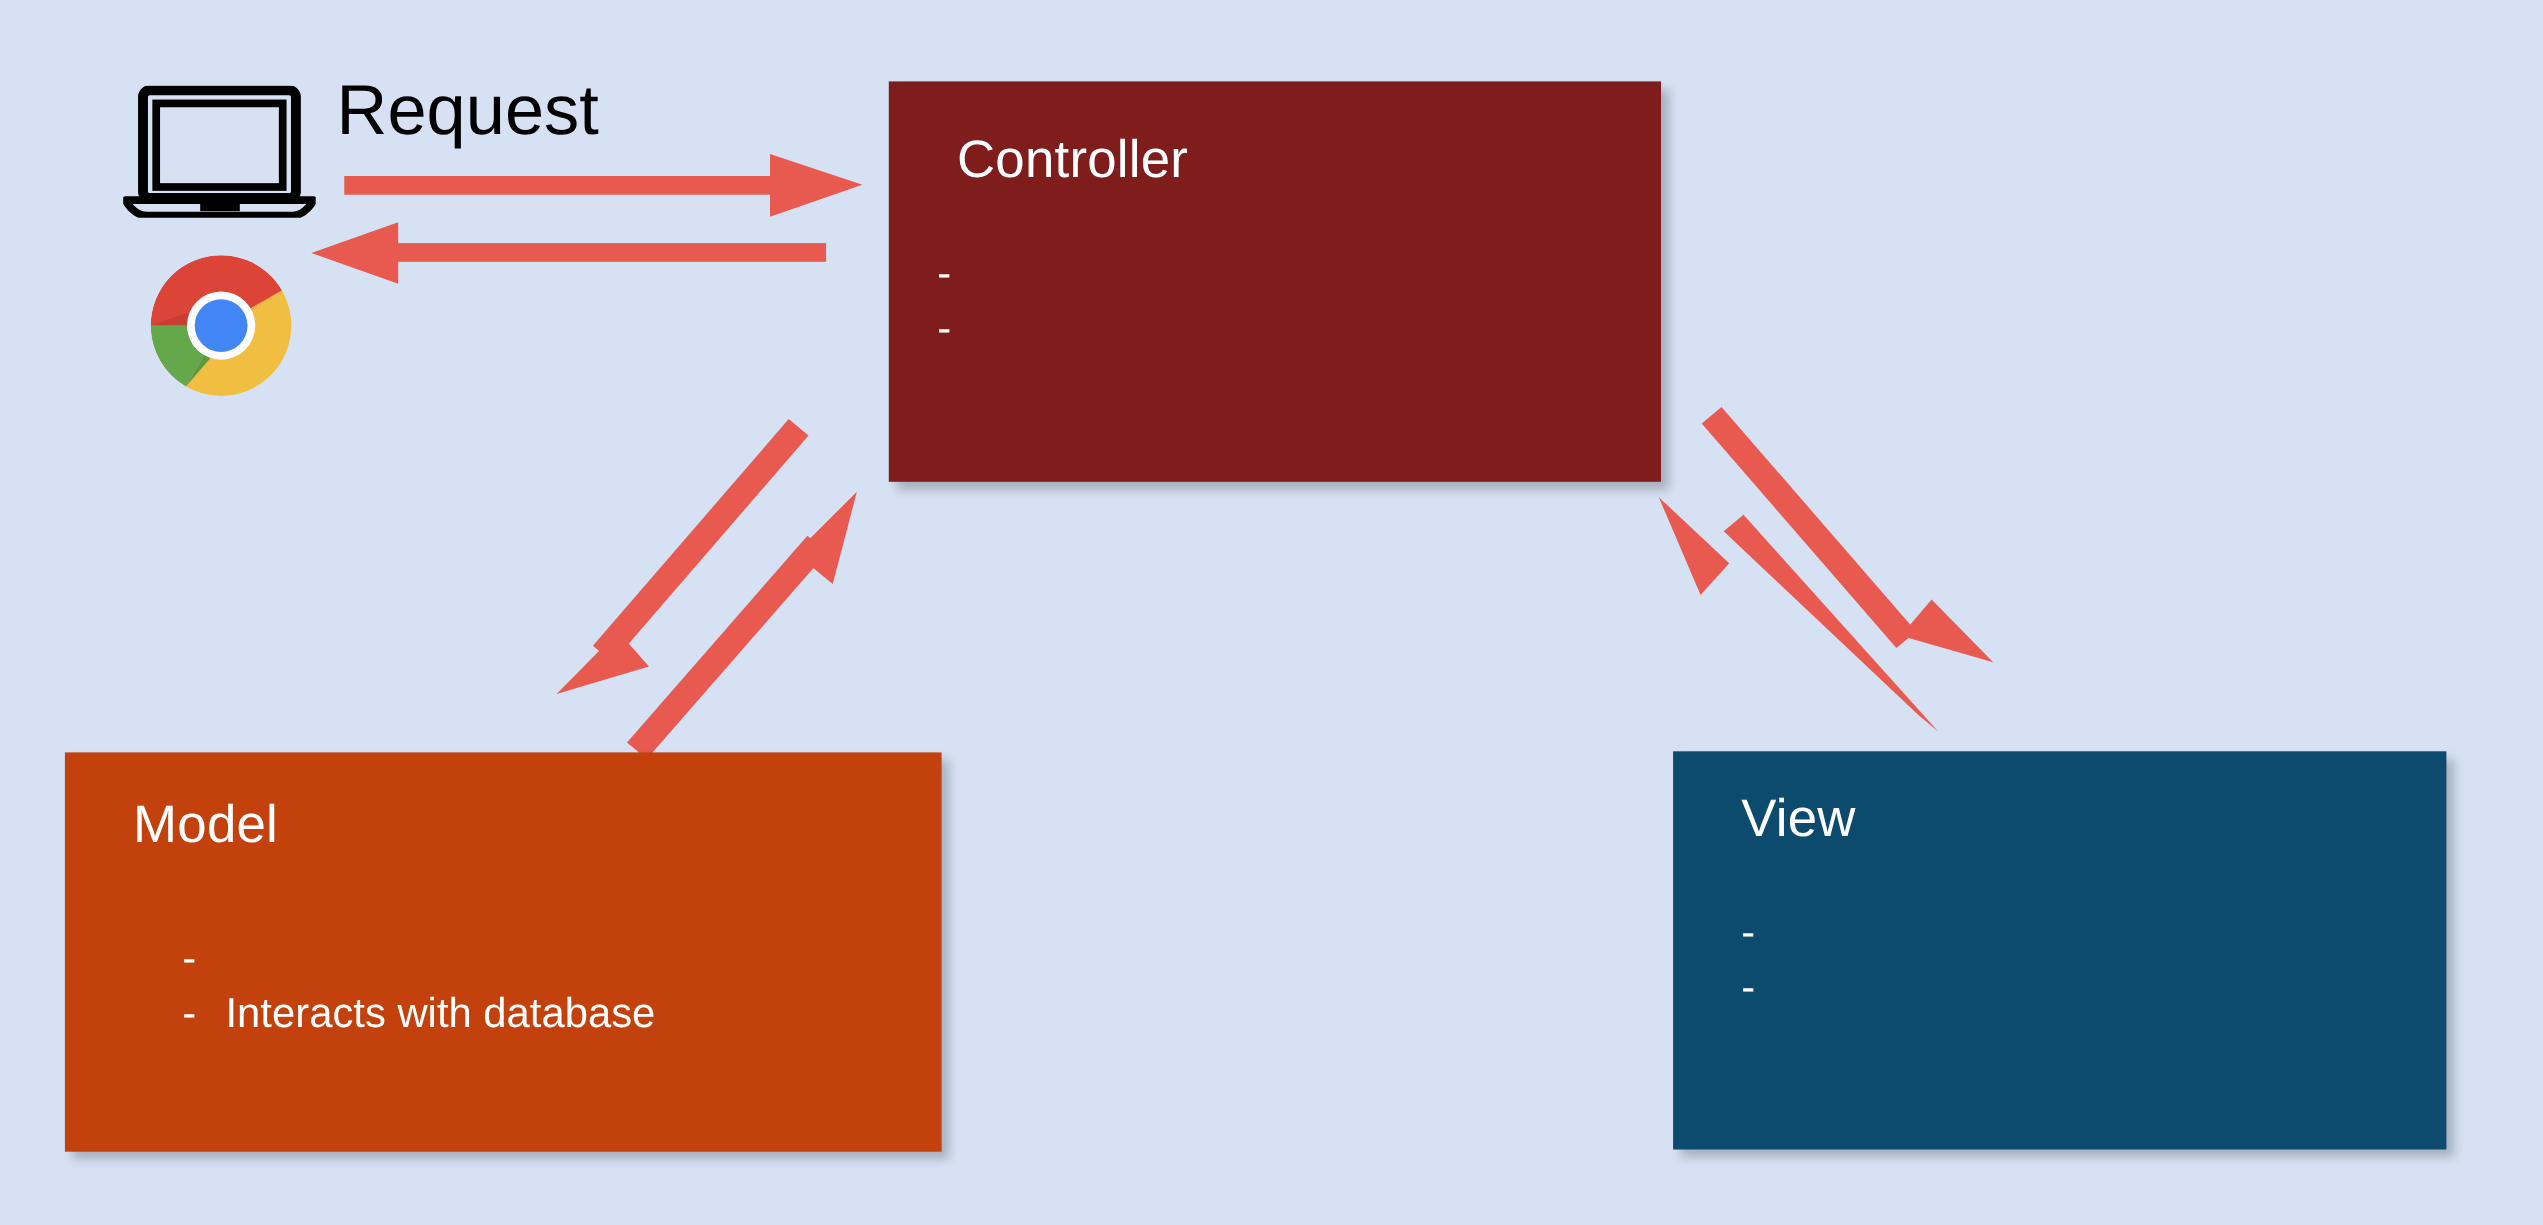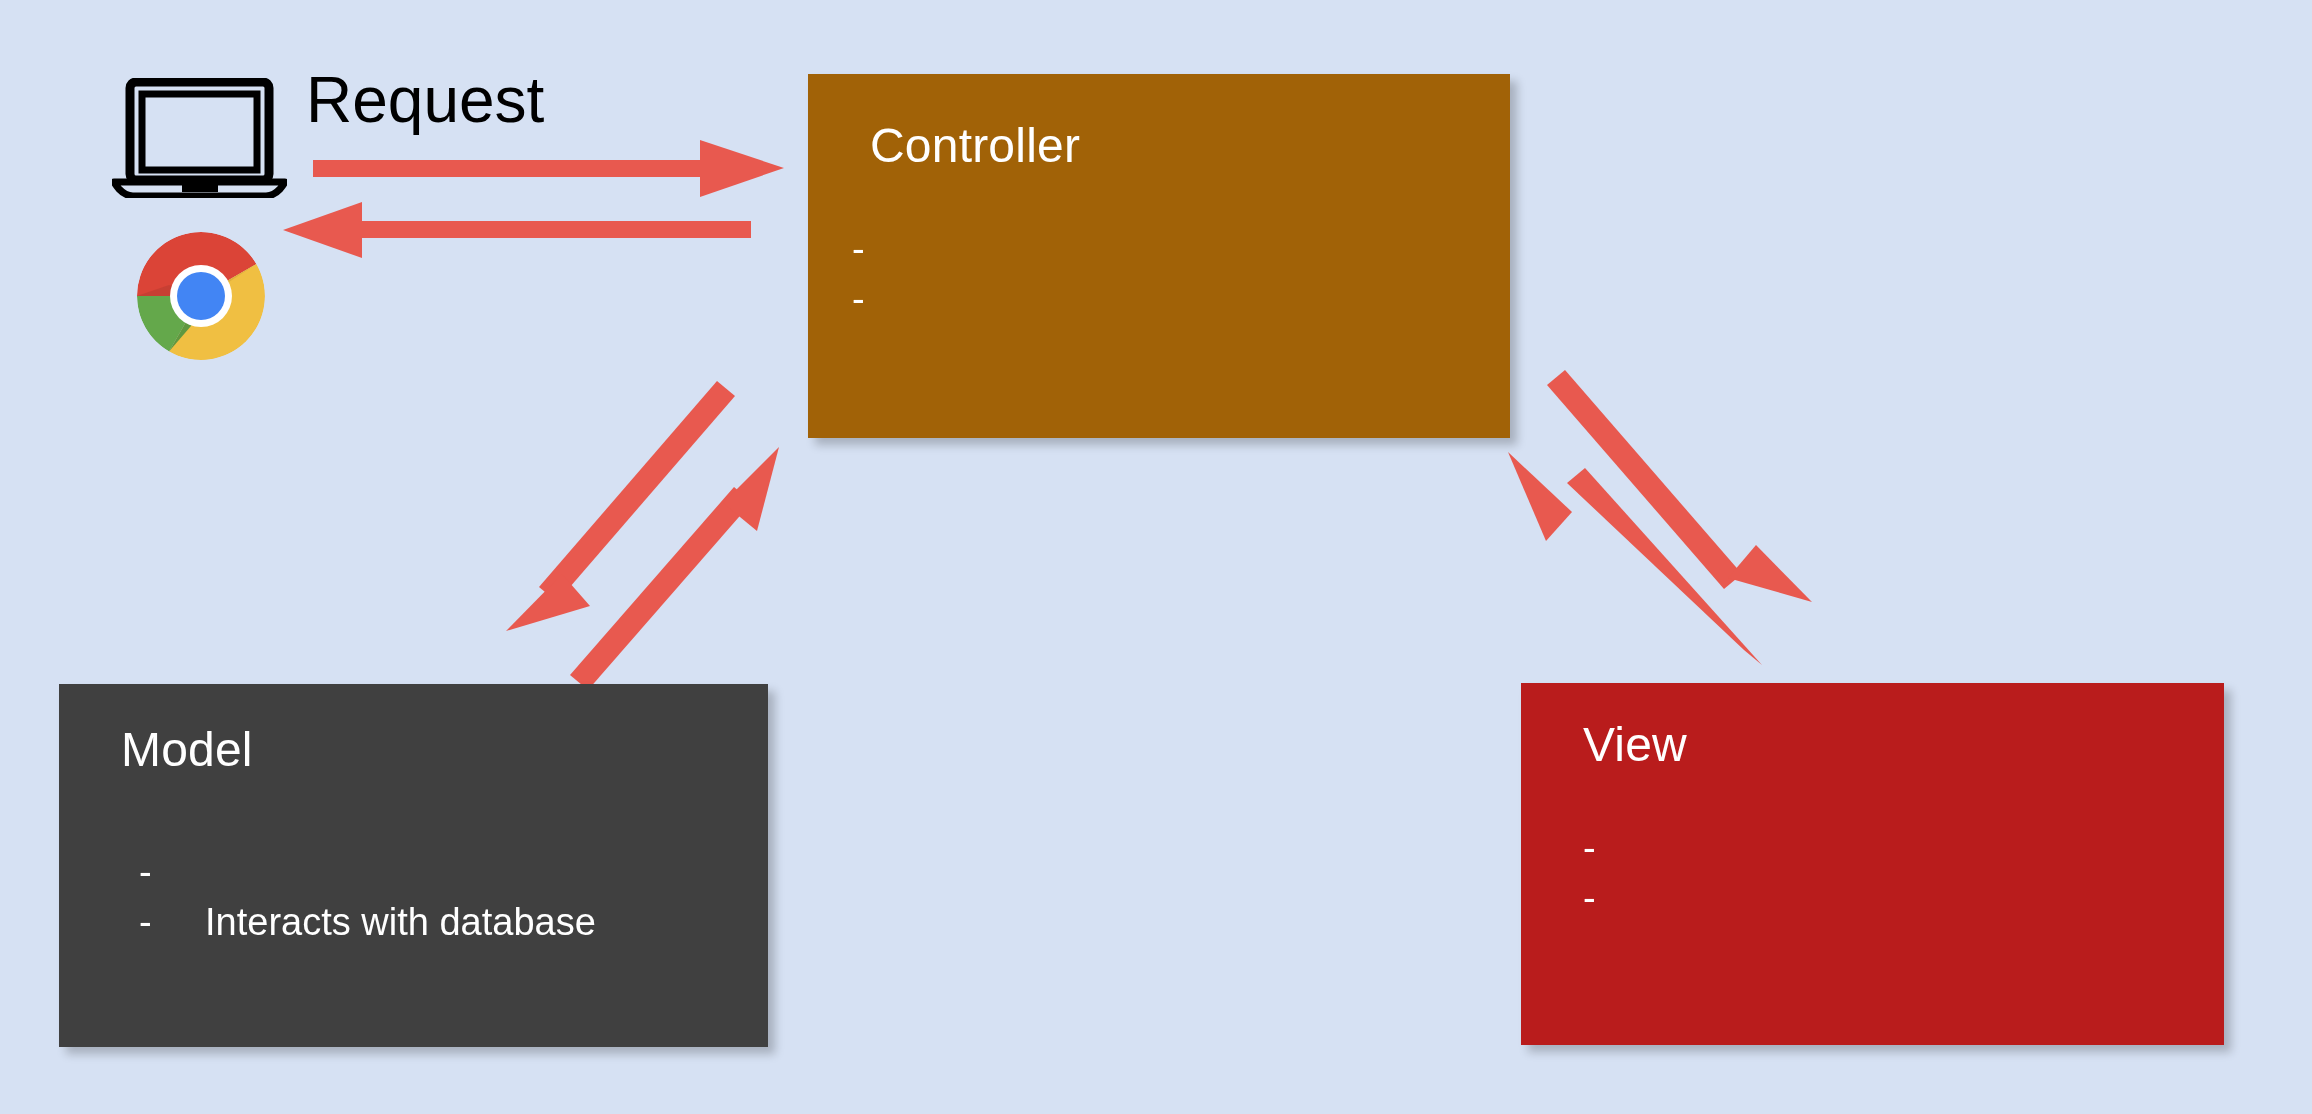--- a/index.html
+++ b/index.html
@@ -47,43 +47,44 @@
   .bullet-dash {
     width: 72px;
     flex: 0 0 72px;
   }
 
   #controller-box {
     left: 808px;
     top: 74px;
     width: 702px;
     height: 364px;
-    background: #a16207;
+    background: #7f1d1d;
     text-decoration: underline;
   }
   #controller-title { left: 62px; top: 44px; }
   #controller-bullets { left: 44px; top: 150px; }
 
   #model-box {
     left: 59px;
     top: 684px;
-    width: 709px;
+    width: 797px;
     height: 363px;
-    background: #404040;
+    background: #c2410c;
+    text-align: center;
   }
   #model-title { left: 62px; top: 38px; }
   #model-bullets { left: 80px; top: 163px; }
   #model-bullets .bullet-dash { flex: 0 0 66px; width: 66px; }
 
   #view-box {
     left: 1521px;
     top: 683px;
     width: 703px;
     height: 362px;
-    background: #b91c1c;
+    background: #0c4a6e;
   }
   #view-title { left: 62px; top: 34px; }
   #view-bullets { left: 62px; top: 140px; }
   #view-bullets .bullet-dash { flex: 0 0 72px; width: 72px; }
 
   
   #request-label {
     position: absolute;
     left: 306px;
     top: 63px;

